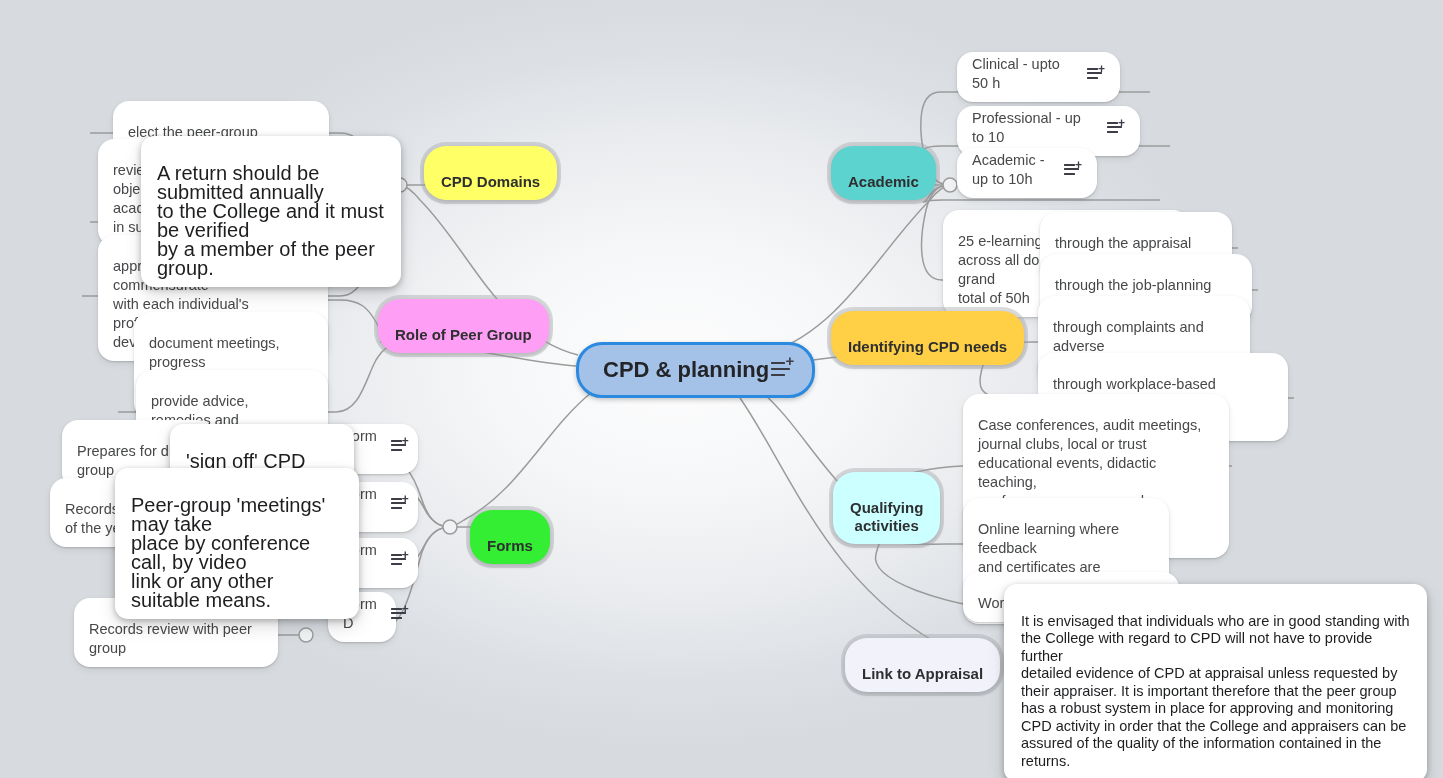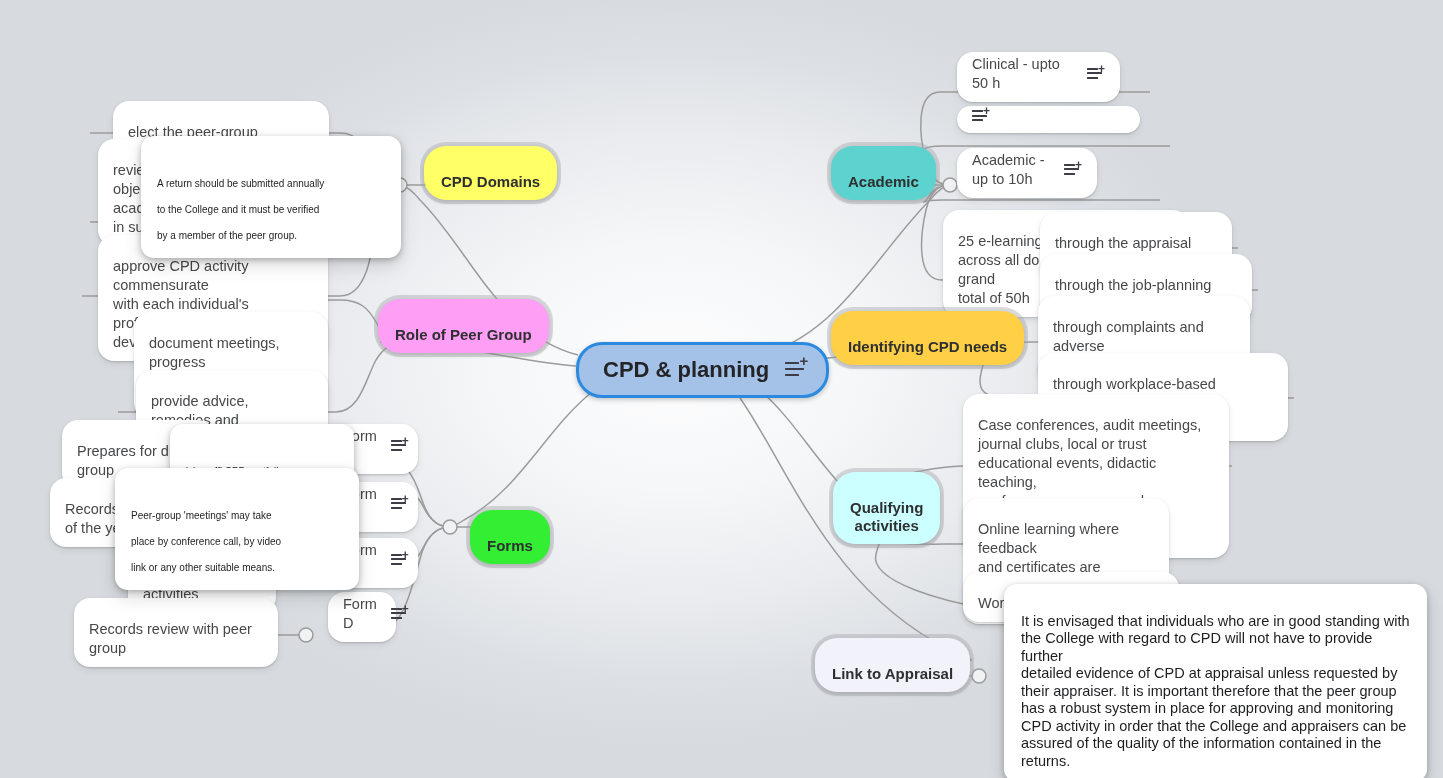--- a/index.html
+++ b/index.html
@@ -39,42 +39,42 @@
     border-radius:22px;color:#2e2f31;font-weight:bold;font-size:15px;
     line-height:18px;text-align:center;padding:9px 17px;
     box-shadow:0 0 0 4px rgba(165,168,172,.42), 0 2px 4px rgba(0,0,0,.22);
     white-space:pre-line;
   }
   
   .central{
     background:#a4c2e8;border:3px solid #2b8ae0;border-radius:26px;
     color:#232427;font-size:22px;font-weight:bold;
     padding:12px 20px 12px 24px;
-    display:flex;align-items:center;gap:16px;
+    display:flex;align-items:center;gap:2px;
     box-shadow:0 2px 5px rgba(0,0,0,.22);
   }
 
   
   .noteicon{position:relative;width:17px;height:15px;flex:0 0 17px;}
   .noteicon i{position:absolute;left:0;background:#3c3d46;display:block;border-radius:.5px;}
   .noteicon i:nth-child(1){top:1px;width:11px;height:2px;}
   .noteicon i:nth-child(2){top:5.5px;width:15px;height:2px;}
   .noteicon i:nth-child(3){top:10px;width:11px;height:2px;}
   .noteicon b{position:absolute;right:-1px;top:-3px;color:#3c3d46;font-size:12px;
     line-height:10px;font-weight:bold;}
   .central .noteicon{width:21px;height:19px;flex:0 0 21px;}
   .central .noteicon i:nth-child(1){top:1px;width:14px;height:2.5px;}
   .central .noteicon i:nth-child(2){top:7px;width:19px;height:2.5px;}
   .central .noteicon i:nth-child(3){top:13px;width:14px;height:2.5px;}
   .central .noteicon b{font-size:15px;top:-5px;right:-2px;}
 
   
   .callout{
     position:absolute;background:#ffffff;border-radius:13px;
-    color:#1d1e20;font-size:10px;line-height:26px;
+    color:#1d1e20;font-size:20px;line-height:19px;
     padding:9px 16px;white-space:pre-line;
     box-shadow:0 2px 6px rgba(0,0,0,.26), 0 8px 18px rgba(0,0,0,.13);
   }
   .callout.big{font-size:14.5px;line-height:17.5px;padding:11px 16px 12px 17px;}
 </style>
 </head>
 <body>
 
 <div id="canvas">
 
@@ -263,20 +263,21 @@
 
   <div class="node topic" style="left:831px;top:146px;background:#5CD3CE;">
     <span>Academic</span>
   </div>
 
   <div class="node leaf withicon" style="left:957px;top:52px;width:163px;">
     <span class="txt">Clinical - upto 50 h</span>
     <span class="noteicon"><i></i><i></i><i></i><b>+</b></span>
   </div>
   <div class="node leaf withicon" style="left:957px;top:106px;width:183px;">
+    <span class="txt">Professional - up to 10</span>
     <span class="noteicon"><i></i><i></i><i></i><b>+</b></span>
   </div>
   <div class="node leaf withicon" style="left:957px;top:148px;width:140px;">
     <span class="txt">Academic - up to 10h</span>
     <span class="noteicon"><i></i><i></i><i></i><b>+</b></span>
   </div>
   <div class="node leaf" style="left:943px;top:210px;width:246px;">
     <span>25 e-learning
 across all domains towards grand
 total of 50h</span>
@@ -315,21 +316,21 @@
   </div>
   <div class="node leaf" style="left:963px;top:498px;width:206px;">
     <span>Online learning where feedback
 and certificates are provided
 at the end of the session.</span>
   </div>
   <div class="node leaf" style="left:963px;top:572px;width:216px;">
     <span>Work i</span>
   </div>
 
-  <div class="node topic" style="left:815px;top:638px;background:#F2F3FA;">
+  <div class="node topic" style="left:845px;top:638px;background:#F2F3FA;">
     <span>Link to Appraisal</span>
   </div>
 
   <div class="callout big" style="left:1004px;top:584px;width:390px;">
     <span>It is envisaged that individuals  who are in good standing with
 the  College with regard to CPD will not  have to provide further
 detailed  evidence of CPD at appraisal unless  requested by
 their appraiser. It  is important therefore that the peer  group
 has a robust system in place  for approving and monitoring
 CPD  activity in order that the College  and appraisers can be

